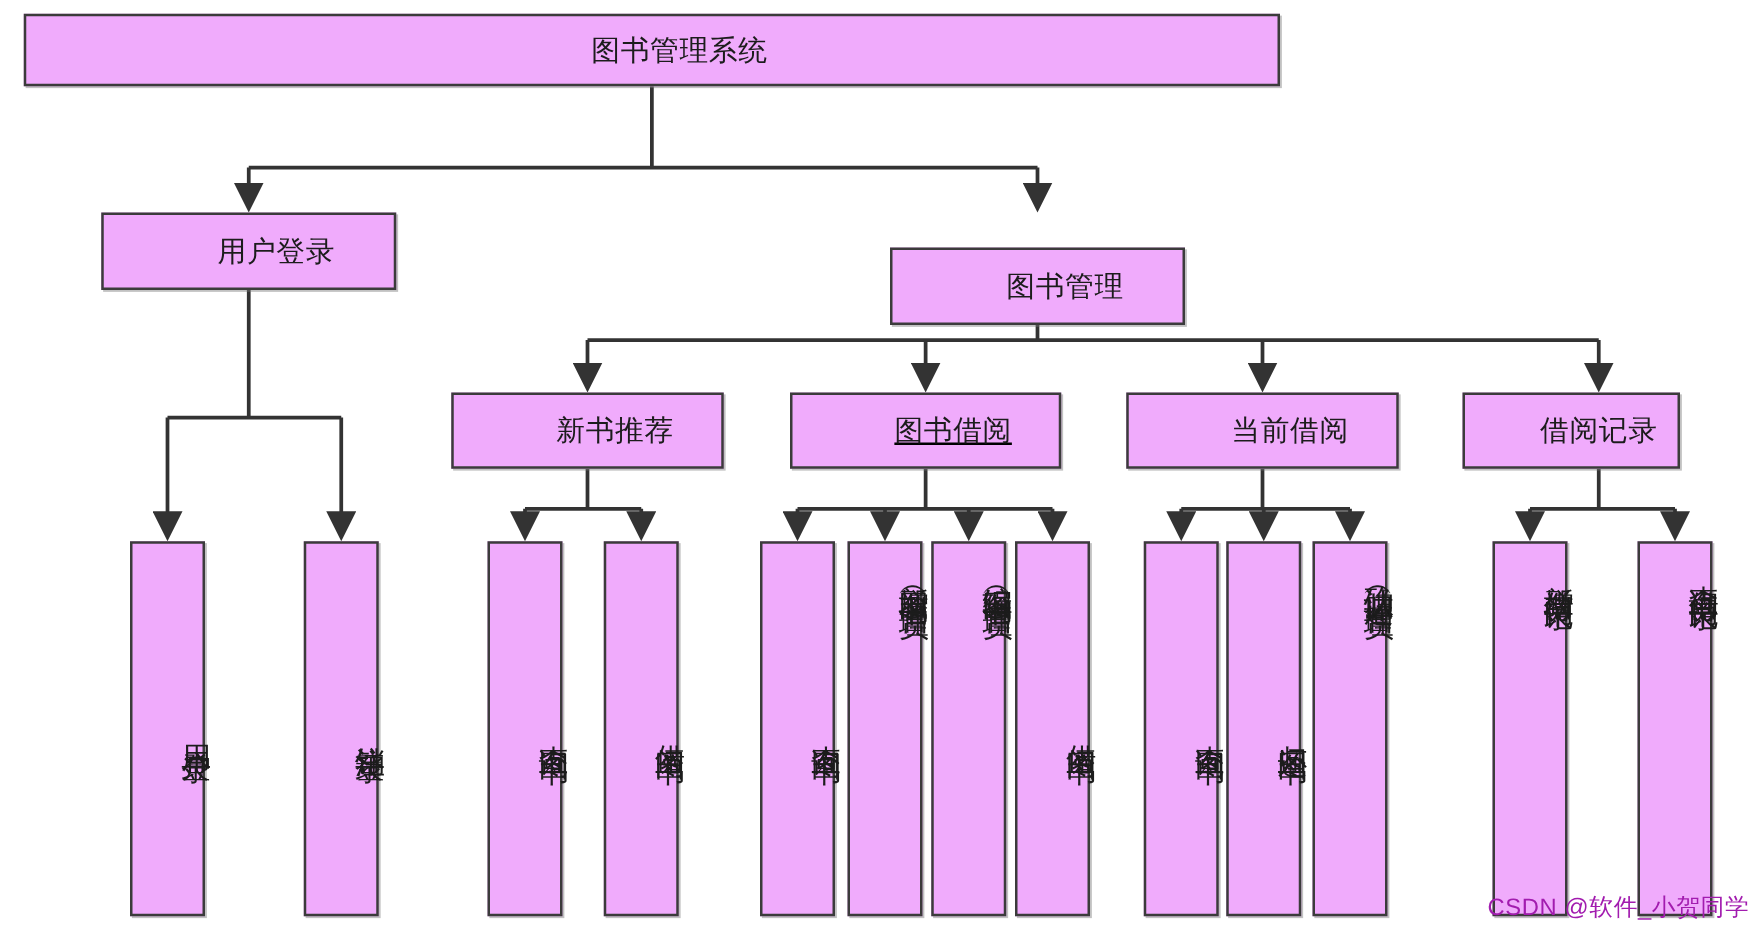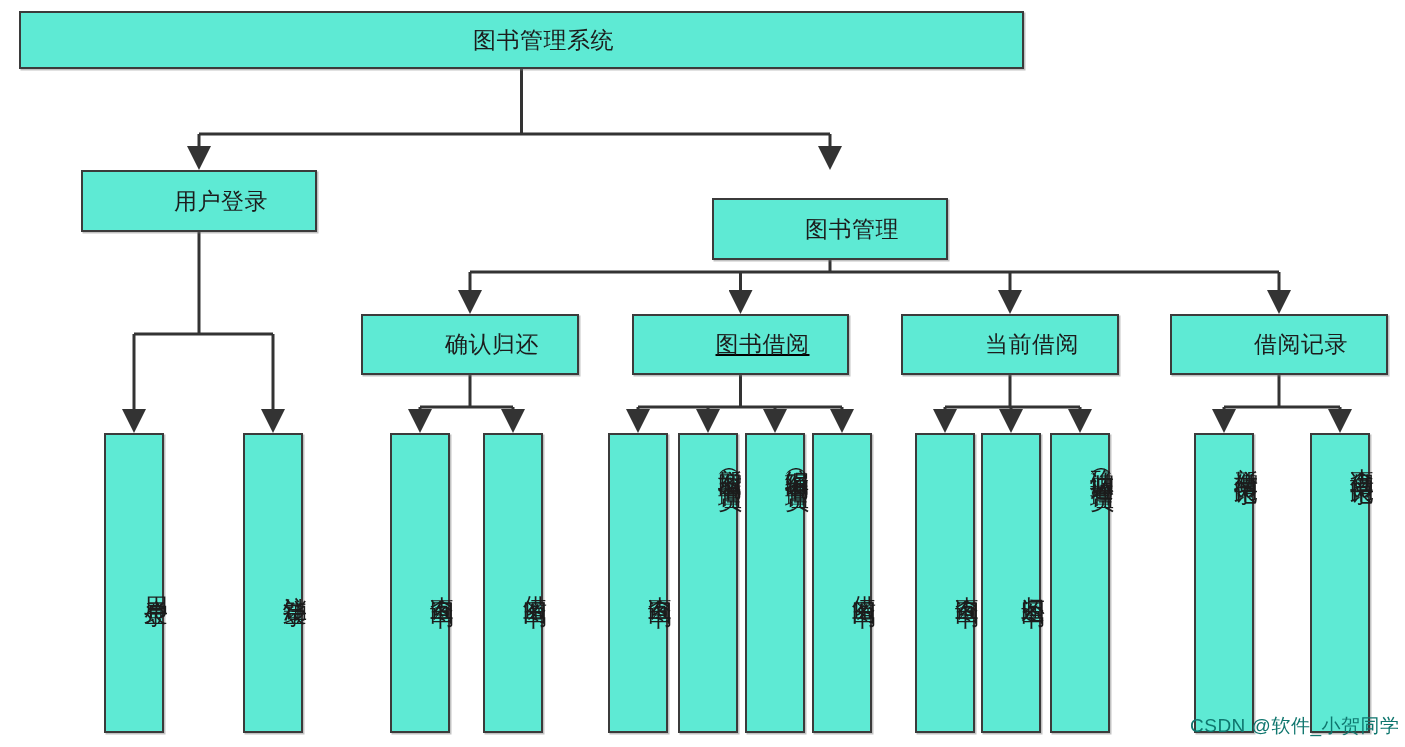--- a/index.html
+++ b/index.html
@@ -22,21 +22,21 @@
     left: 0;
     top: 0;
     width: 1405px;
     height: 747px;
     pointer-events: none;
   }
   .node {
     position: absolute;
     box-sizing: border-box;
     border: 2.5px solid #3b3b3b;
-    background: #5eead4;
+    background: #f0abfc;
     display: flex;
     align-items: center;
     justify-content: center;
     box-shadow: 1.5px 1.5px 0 rgba(120,120,120,0.45);
     padding-left: 44px;
   }
   .node .label {
     color: #1c1c1c;
     font-size: 23px;
     line-height: 1.08;
@@ -54,21 +54,21 @@
     letter-spacing: 3px;
     white-space: normal;
     max-height: 100%;
   }
   .node.vertical.center-text {
     align-items: center;
     padding-top: 0;
   }
   .watermark {
     position: absolute;
-    color: #0f766e;
+    color: #a21caf;
     font-size: 19px;
     letter-spacing: 0.5px;
     white-space: nowrap;
     user-select: none;
   }
 </style>
 </head>
 <body>
 
 <div id="canvas">
@@ -119,29 +119,29 @@
       <div class="node" style="left: 19px; top: 11px; width: 1005px; height: 58px;">
         <span class="label">图书管理系统</span>
       </div>
       <div class="node" style="left: 81px; top: 170px; width: 236px; height: 62px;">
         <span class="label">用户登录</span>
       </div>
       <div class="node" style="left: 712px; top: 170px; width: 236px; height: 62px; margin-top: 28px;">
         <span class="label">图书管理</span>
       </div>
       <div class="node" style="left: 361px; top: 314px; width: 218px; height: 61px;">
-        <span class="label">确认归还</span>
+        <span class="label">新书推荐</span>
       </div>
       <div class="node" style="left: 632px; top: 314px; width: 217px; height: 61px; text-decoration: underline;">
         <span class="label">图书借阅</span>
       </div>
       <div class="node" style="left: 901px; top: 314px; width: 218px; height: 61px; text-align: right;">
         <span class="label">当前借阅</span>
       </div>
-      <div class="node" style="left: 1170px; top: 314px; width: 218px; height: 61px;">
+      <div class="node" style="left: 1170px; top: 314px; width: 174px; height: 61px;">
         <span class="label">借阅记录</span>
       </div>
       <div class="node vertical center-text" style="left: 104px; top: 433px; width: 60px; height: 300px;">
         <span class="label">用户登录</span>
       </div>
       <div class="node vertical center-text" style="left: 243px; top: 433px; width: 60px; height: 300px;">
         <span class="label">注销登录</span>
       </div>
       <div class="node vertical center-text" style="left: 390px; top: 433px; width: 60px; height: 300px;">
         <span class="label">查询图书</span>

